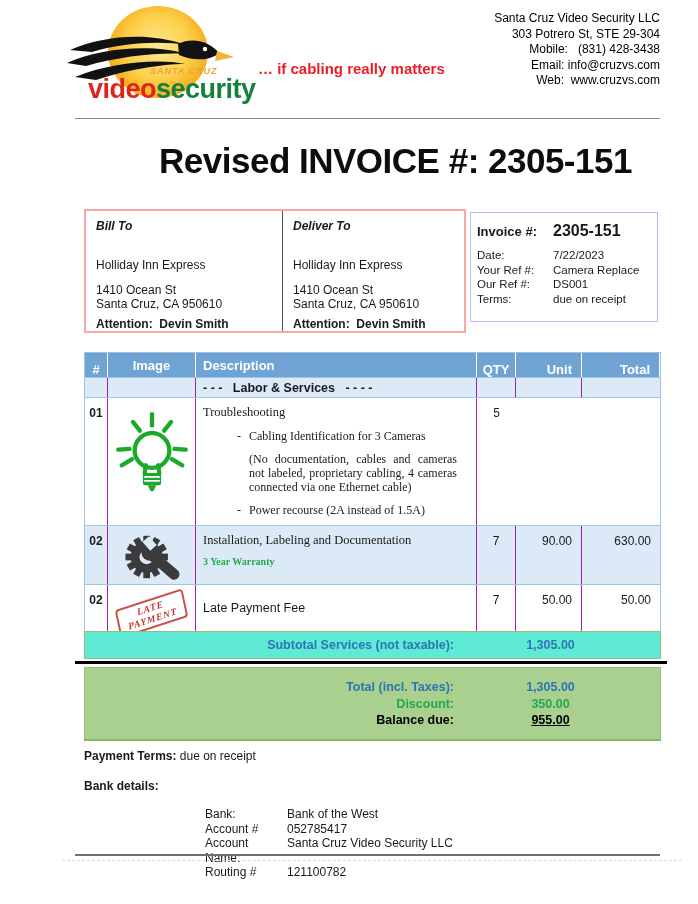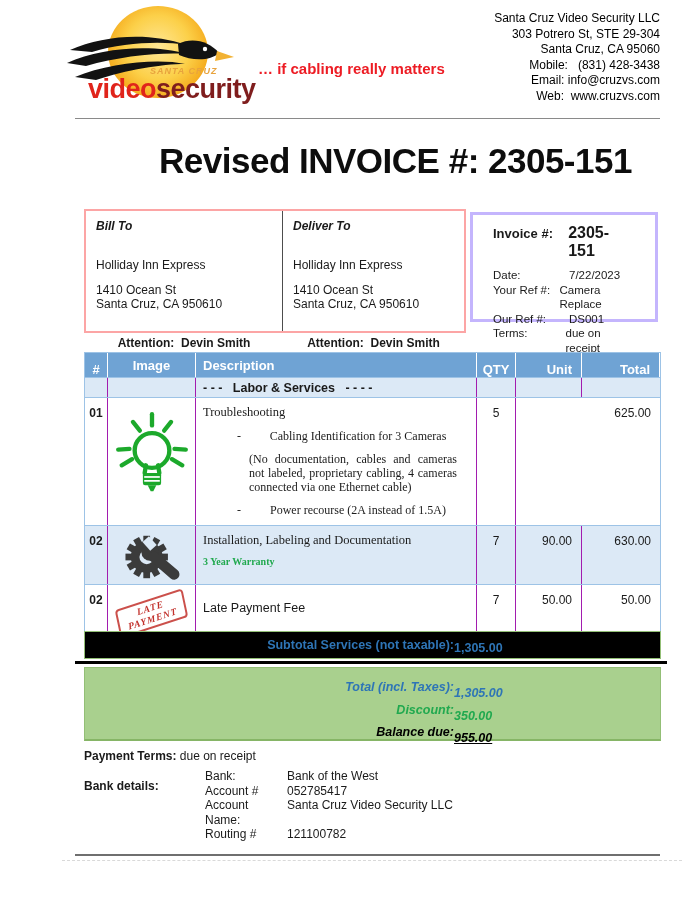--- a/index.html
+++ b/index.html
@@ -8,41 +8,41 @@
   .page { position:relative; width:698px; height:904px; background:#fff; margin:0 auto; overflow:hidden; }
 
   
   .sun { position:absolute; left:108px; top:6px; width:100px; height:92px; border-radius:50%;
          background:radial-gradient(circle at 50% 45%, #FFE795 0%, #FCD049 45%, #F5AC1E 72%, rgba(245,172,30,0) 78%); }
   .eagle { position:absolute; left:66px; top:32px; width:178px; height:66px; }
   .santa-cruz { position:absolute; left:150px; top:66px; font-size:9px; font-weight:bold; font-style:italic;
                 color:#E8A33D; letter-spacing:1px; }
   .brand { position:absolute; left:88px; top:74px; font-size:27px; font-weight:bold; letter-spacing:-0.5px; }
   .brand .v { color:#E0241B; }
-  .brand .s { color:#7f1d1d; }
+  .brand .s { color:#15803d; }
   .tagline { position:absolute; left:258px; top:60px; font-size:15px; font-weight:bold; color:#ED1C24; white-space:pre; }
   .company { position:absolute; right:38px; top:11px; text-align:right; font-size:12px; line-height:15.6px; color:#000; }
   .company div { white-space:pre; }
   .header-rule { position:absolute; left:75px; top:118px; width:585px; height:1px; background:#8a8a8a; }
 
   
   .title { position:absolute; left:75px; top:141px; width:585px; text-align:center; text-indent:56px;
            font-size:35px; font-weight:bold; color:#0d0d0d; letter-spacing:-0.5px; }
 
   
   .addr-box { position:absolute; left:84px; top:209px; width:382px; height:124px; border:2px solid #fca5a5; display:flex; }
   .addr-cell { padding:8px 10px; font-size:12px; }
   .addr-cell.first { width:197px; border-right:1px solid #4d4d4d; }
   .addr-cell.second { flex:1; }
   .addr-label { font-weight:bold; font-style:italic; margin-bottom:9px; }
   .addr-name { margin-bottom:11px;margin-top:25px; }
   .addr-line { line-height:14px; }
-  .addr-attn { margin-top:25px; font-weight:bold; white-space:pre;text-align:center; }
-
-  .inv-box { position:absolute; left:470px; top:212px; width:188px; height:110px; border:3px solid #c4b5fd; padding:9px 20px; }
+  .addr-attn { margin-top:6px; font-weight:bold; white-space:pre; }
+
+  .inv-box { position:absolute; left:470px; top:212px; width:188px; height:110px; border:1px solid #c4b5fd; padding:9px 6px; }
   .inv-head { display:flex; align-items:baseline; margin-bottom:8px; }
   .inv-head .l { font-size:13px; font-weight:bold; width:76px; }
   .inv-head .n { font-size:16px; font-weight:bold; }
   .inv-row { display:flex; font-size:11.5px; line-height:14.5px; }
   .inv-row .l { width:76px; }
 
   
   .table { position:absolute; left:84px; top:352px; width:577px; border:1px solid #9DC3E6; border-top:none; }
   .trow { display:flex; border-top:1px solid #9DC3E6; }
   .cell { border-right:1px solid #a21caf; }
@@ -69,52 +69,52 @@
   .c-img { display:flex; align-items:flex-start; justify-content:center; }
 
   .r1 { min-height:116px; }
   .r2 { min-height:59px; }
   .r3 { min-height:57px; }
 
   .desc-pad { padding:7px 9px 7px 7px;font-family:Liberation Serif, serif; }
   .item-title { font-size:12.5px; }
   .bullet { display:flex; margin-top:9px; }
   .bullet .dash { width:20px; text-align:center; flex:0 0 20px; margin-left:26px; }
-  .bullet .btext { flex:1;text-align:center; }
+  .bullet .btext { flex:1; }
   .note { margin:8px 0 0 46px; width:208px; text-align:justify; line-height:14px; }
   .warranty { margin-top:8px; font-size:10px; font-weight:bold; color:#21A94F; }
   .late-title { padding:16px 0 0 7px; font-size:12.5px; }
 
   .bulb { margin-top:10px; }
   .gearwrench { margin-top:4px; }
 
   .stamp { margin-top:14px; transform:rotate(-18deg) skewX(-6deg); border:2px solid rgba(194,49,44,0.85);
            border-radius:4px; padding:2px 8px; background:#fff; text-align:center; }
   .stamp div { font-family:"Liberation Serif","DejaVu Serif",serif; font-weight:bold; font-style:italic;
                font-size:9.5px; letter-spacing:1px; color:#C2312C; line-height:10.5px; }
 
   
-  .subtotal-row { position:absolute; left:84px; top:631px; width:577px; height:28px; background:#000000;
+  .subtotal-row { position:absolute; left:84px; top:631px; width:577px; height:28px; background:#5eead4;
                   border:1px solid #93BF76; display:flex; align-items:center; font-size:12.5px; font-weight:bold; }
   .black-line { position:absolute; left:75px; top:661px; width:592px; height:3px; background:#000; }
   .totals-block { position:absolute; left:84px; top:667px; width:577px; height:74px; background:#A9D08E;
                   border:1px solid #93BF76; border-bottom:2px solid #86B566; padding-top:11px; font-size:12.5px; font-weight:bold; }
-  .tot-line { display:flex; line-height:16.5px;font-style:italic; }
+  .tot-line { display:flex; line-height:16.5px; }
   .tlabel { width:369px; text-align:right; }
-  .tvalue { flex:1; text-align:left; padding-right:13px;margin-top:6px; }
+  .tvalue { flex:1; text-align:center; padding-right:13px; }
   .blue { color:#2E75B6; }
   .grn  { color:#21A94F; }
   .blk  { color:#000; }
   .underlined { text-decoration:underline; }
 
   
   .pay-terms { position:absolute; left:84px; top:749px; font-size:12px; }
   .pay-terms b { font-weight:bold; }
   .bank-label { position:absolute; left:84px; top:779px; font-size:12px; font-weight:bold; }
-  .bank-table { position:absolute; left:205px; top:769px; font-size:12px; line-height:14.6px; }
+  .bank-table { position:absolute; left:205px; top:807px; font-size:12px; line-height:14.6px; }
   .bank-row { display:flex; }
   .bank-row .l { width:82px; }
   .footer-rule { position:absolute; left:75px; top:854px; width:585px; height:2px; background:#6f6f6f; }
   .footer-dash { position:absolute; left:62px; top:860px; width:620px; border-top:1px dashed #d9d9d9; }
 </style>
 </head>
 <body>
 
 <div class="page">
 
@@ -130,21 +130,20 @@
   </svg>
 
   <div class="santa-cruz">SANTA CRUZ</div>
   <div class="brand"><span class="v">video</span><span class="s">security</span></div>
 
   <div class="tagline">… if cabling really matters</div>
 
   <div class="company">
     <div>Santa Cruz Video Security LLC</div>
     <div>303 Potrero St, STE 29-304</div>
-    <div>Santa Cruz, CA 95060</div>
     <div>Mobile:   (831) 428-3438</div>
     <div>Email: info@cruzvs.com</div>
     <div>Web:  www.cruzvs.com</div>
   </div>
 
   <div class="header-rule"></div>
 
   <div class="title">Revised INVOICE #: 2305-151</div>
 
   <div class="addr-box">
@@ -238,21 +237,20 @@
             <span class="btext">Cabling Identification for 3 Cameras</span>
           </div>
           <div class="note">(No documentation, cables and cameras not labeled, proprietary cabling, 4 cameras connected via one Ethernet cable)</div>
           <div class="bullet">
             <span class="dash">-</span>
             <span class="btext">Power recourse (2A instead of 1.5A)</span>
           </div>
         </div>
       </div>
       <div class="cell c-qty">5</div>
-      <div class="cell c-total">625.00</div>
     </div>
 
     <div class="trow body-row alt r2">
       <div class="cell c-num">02</div>
       <div class="cell c-img">
         <svg class="gearwrench" width="62" height="54" viewBox="0 0 64 56">
           <g fill="#3B3B3B">
             <g>
               <rect x="23" y="6" width="7" height="9" transform="rotate(0 26.5 28)"></rect>
               <rect x="23" y="6" width="7" height="9" transform="rotate(30 26.5 28)"></rect>

